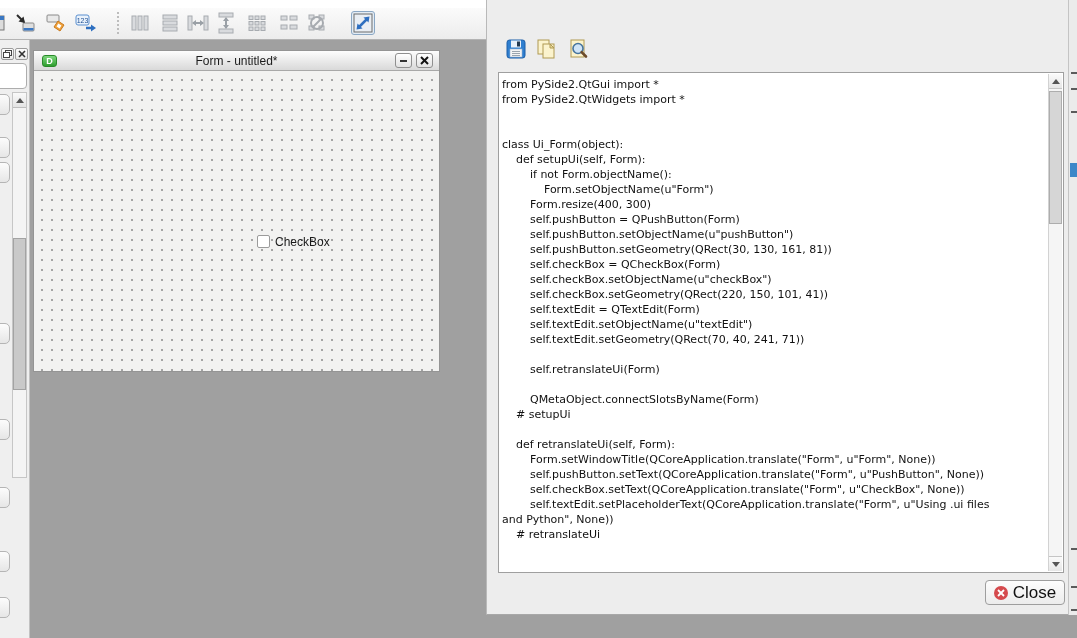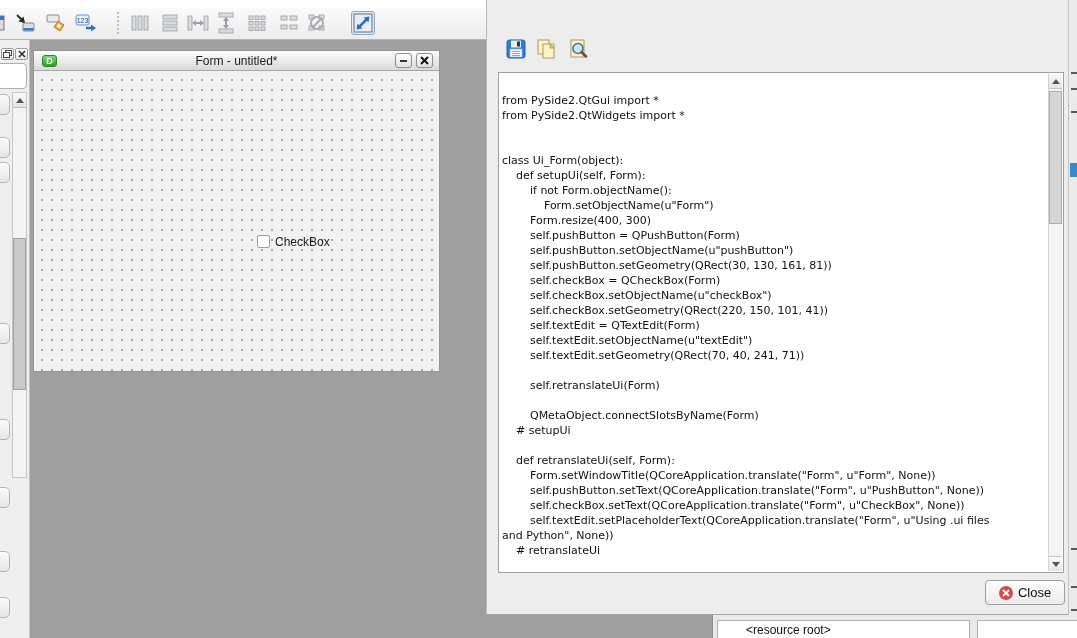--- a/index.html
+++ b/index.html
@@ -65,33 +65,33 @@
   .checkbox { position:absolute; left:223px; top:150px; width:101px; height:41px;
     display:flex; align-items:center; gap:5px; }
   .cb-box { width:13px; height:13px; background:#fff; border:1px solid #9b9b9b; border-radius:2px; }
 
   
   .codedlg { left:486px; top:0; width:582px; height:615px; background:#ededed;
     border-left:1px solid #b9b9b9; border-bottom:1px solid #a8a8a8; z-index:4; }
   .dlgbtn { position:absolute; top:36px; width:26px; height:26px; display:flex; align-items:center; justify-content:center; }
   .codearea { position:absolute; left:11px; top:72px; width:566px; height:501px; background:#fff; border:1px solid #9f9f9f; }
   .codepre { position:absolute; left:0; top:0; right:16px; bottom:0; overflow:hidden;
-    padding:20px 2px 2px 3px; white-space:pre;
+    padding:4px 2px 2px 3px; white-space:pre;
     font-family:"DejaVu Sans", sans-serif; font-size:11px; line-height:15px; color:#111; }
   .vscroll { position:absolute; top:1px; right:1px; bottom:1px; width:14px; background:#f5f5f5; border-left:1px solid #d2d2d2; }
   .sbtn { position:absolute; left:0; width:13px; height:15px; background:linear-gradient(#fafafa,#e6e6e6);
     display:flex; align-items:center; justify-content:center; }
   .sbtn.up { top:0; border-bottom:1px solid #c5c5c5; }
   .sbtn.down { bottom:0; border-top:1px solid #c5c5c5; }
   .sthumb { position:absolute; left:0; top:17px; width:13px; height:133px; background:#d6d6d6; border:1px solid #adadad; }
   .tri-up { width:0; height:0; border-left:4px solid transparent; border-right:4px solid transparent; border-bottom:5px solid #555; }
   .tri-down { width:0; height:0; border-left:4px solid transparent; border-right:4px solid transparent; border-top:5px solid #555; }
   .closebtn { position:absolute; left:498px; top:580px; width:80px; height:25px;
     background:linear-gradient(#fdfdfd,#ececec); border:1px solid #9e9e9e; border-radius:4px;
-    display:flex; align-items:center; justify-content:center; gap:5px; font-size:13px; color:#111; }
+    display:flex; align-items:center; justify-content:center; gap:5px; font-size:17px; color:#111; }
   .red-circle { width:14px; height:14px; border-radius:50%; background:#d54a4d; display:flex; align-items:center; justify-content:center; }
 
   
   .rightstrip { left:1068px; top:0; width:9px; height:615px; background:#ebebeb; border-left:1px solid #c4c4c4; z-index:5; }
   .dash { position:absolute; left:2px; width:6px; height:2px; background:#5a5a5a; }
   .bluefrag { position:absolute; left:1px; width:8px; height:14px; background:#3c87c8; }
 
   
   .respanel { left:712px; top:615px; width:365px; height:23px; background:#e9e9e9; border-left:1px solid #8f8f8f; z-index:6; }
   .resbox { position:absolute; top:5px; height:22px; background:#fff; border:1px solid #b0b0b0; font-size:12px; color:#111;
@@ -397,20 +397,14 @@
   <div class="abs rightstrip">
     <span class="dash" style="top:72px"></span>
     <span class="dash" style="top:88px"></span>
     <span class="dash" style="top:111px"></span>
     <span class="bluefrag" style="top:163px"></span>
     <span class="dash" style="top:548px"></span>
     <span class="dash" style="top:586px"></span>
     <span class="dash" style="top:609px"></span>
   </div>
 
-  <div class="abs respanel">
-    <div class="resbox" style="left:4px; width:253px">
-      <span>&lt;resource root&gt;</span>
-    </div>
-    <div class="resbox" style="left:264px; width:101px"></div>
-  </div>
 
 </div>
 
 </body></html>

